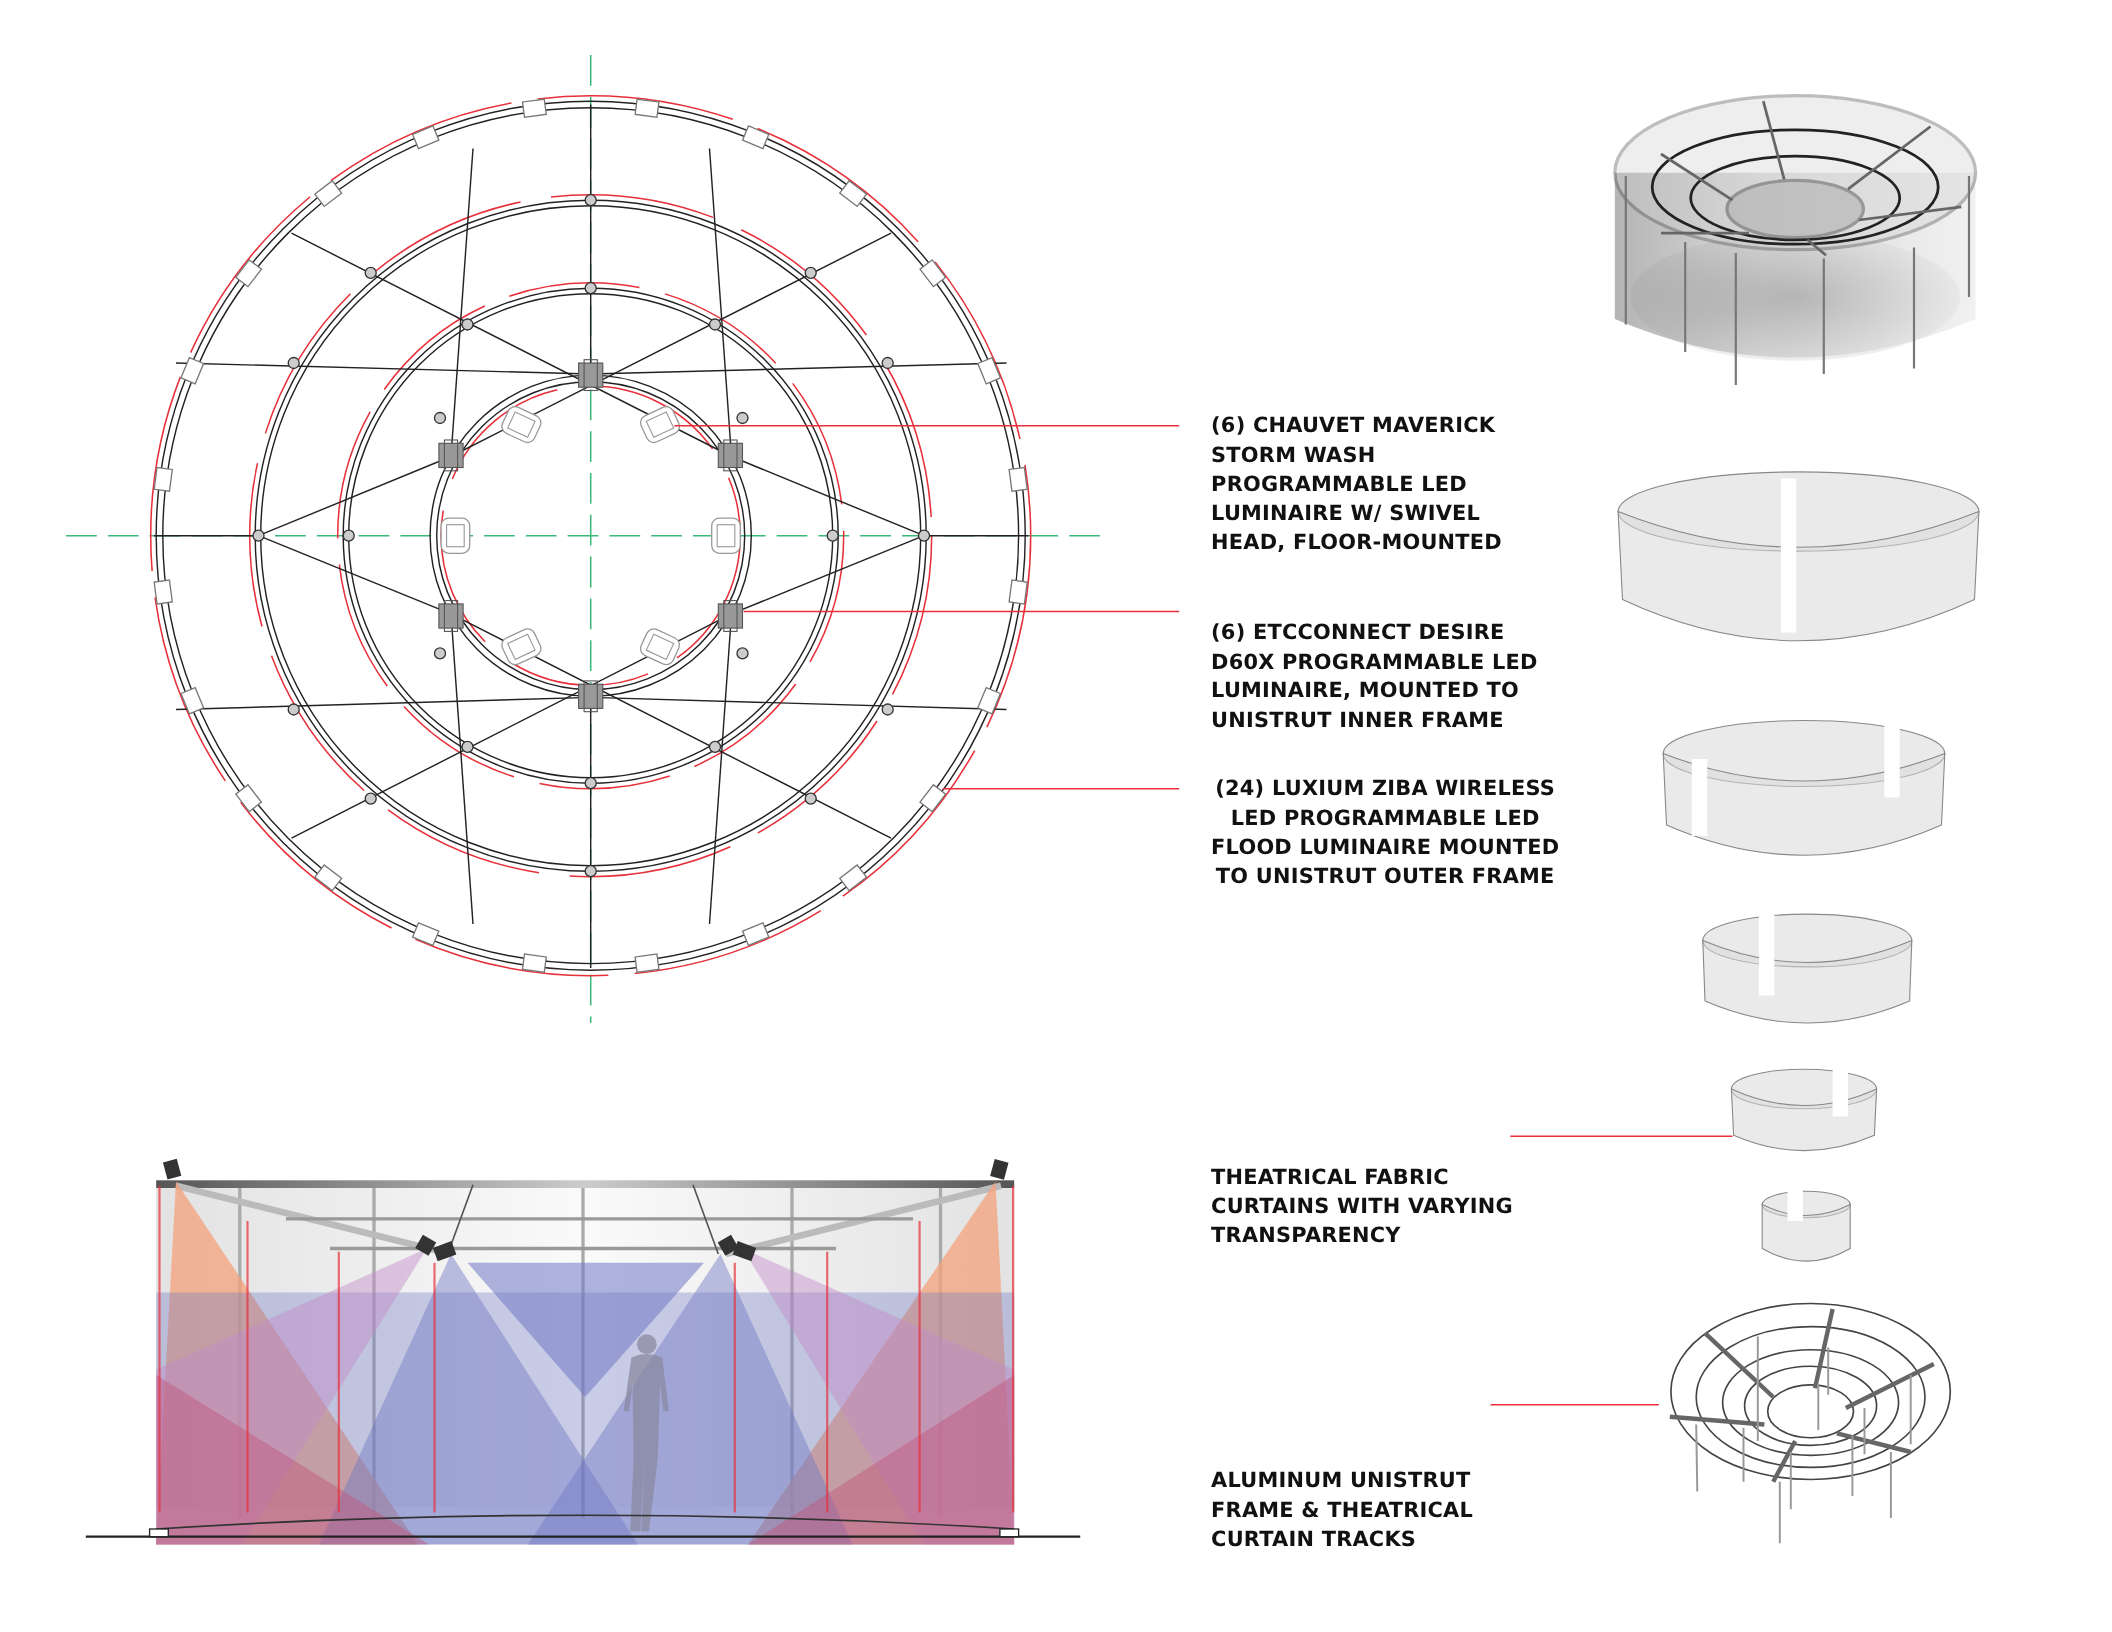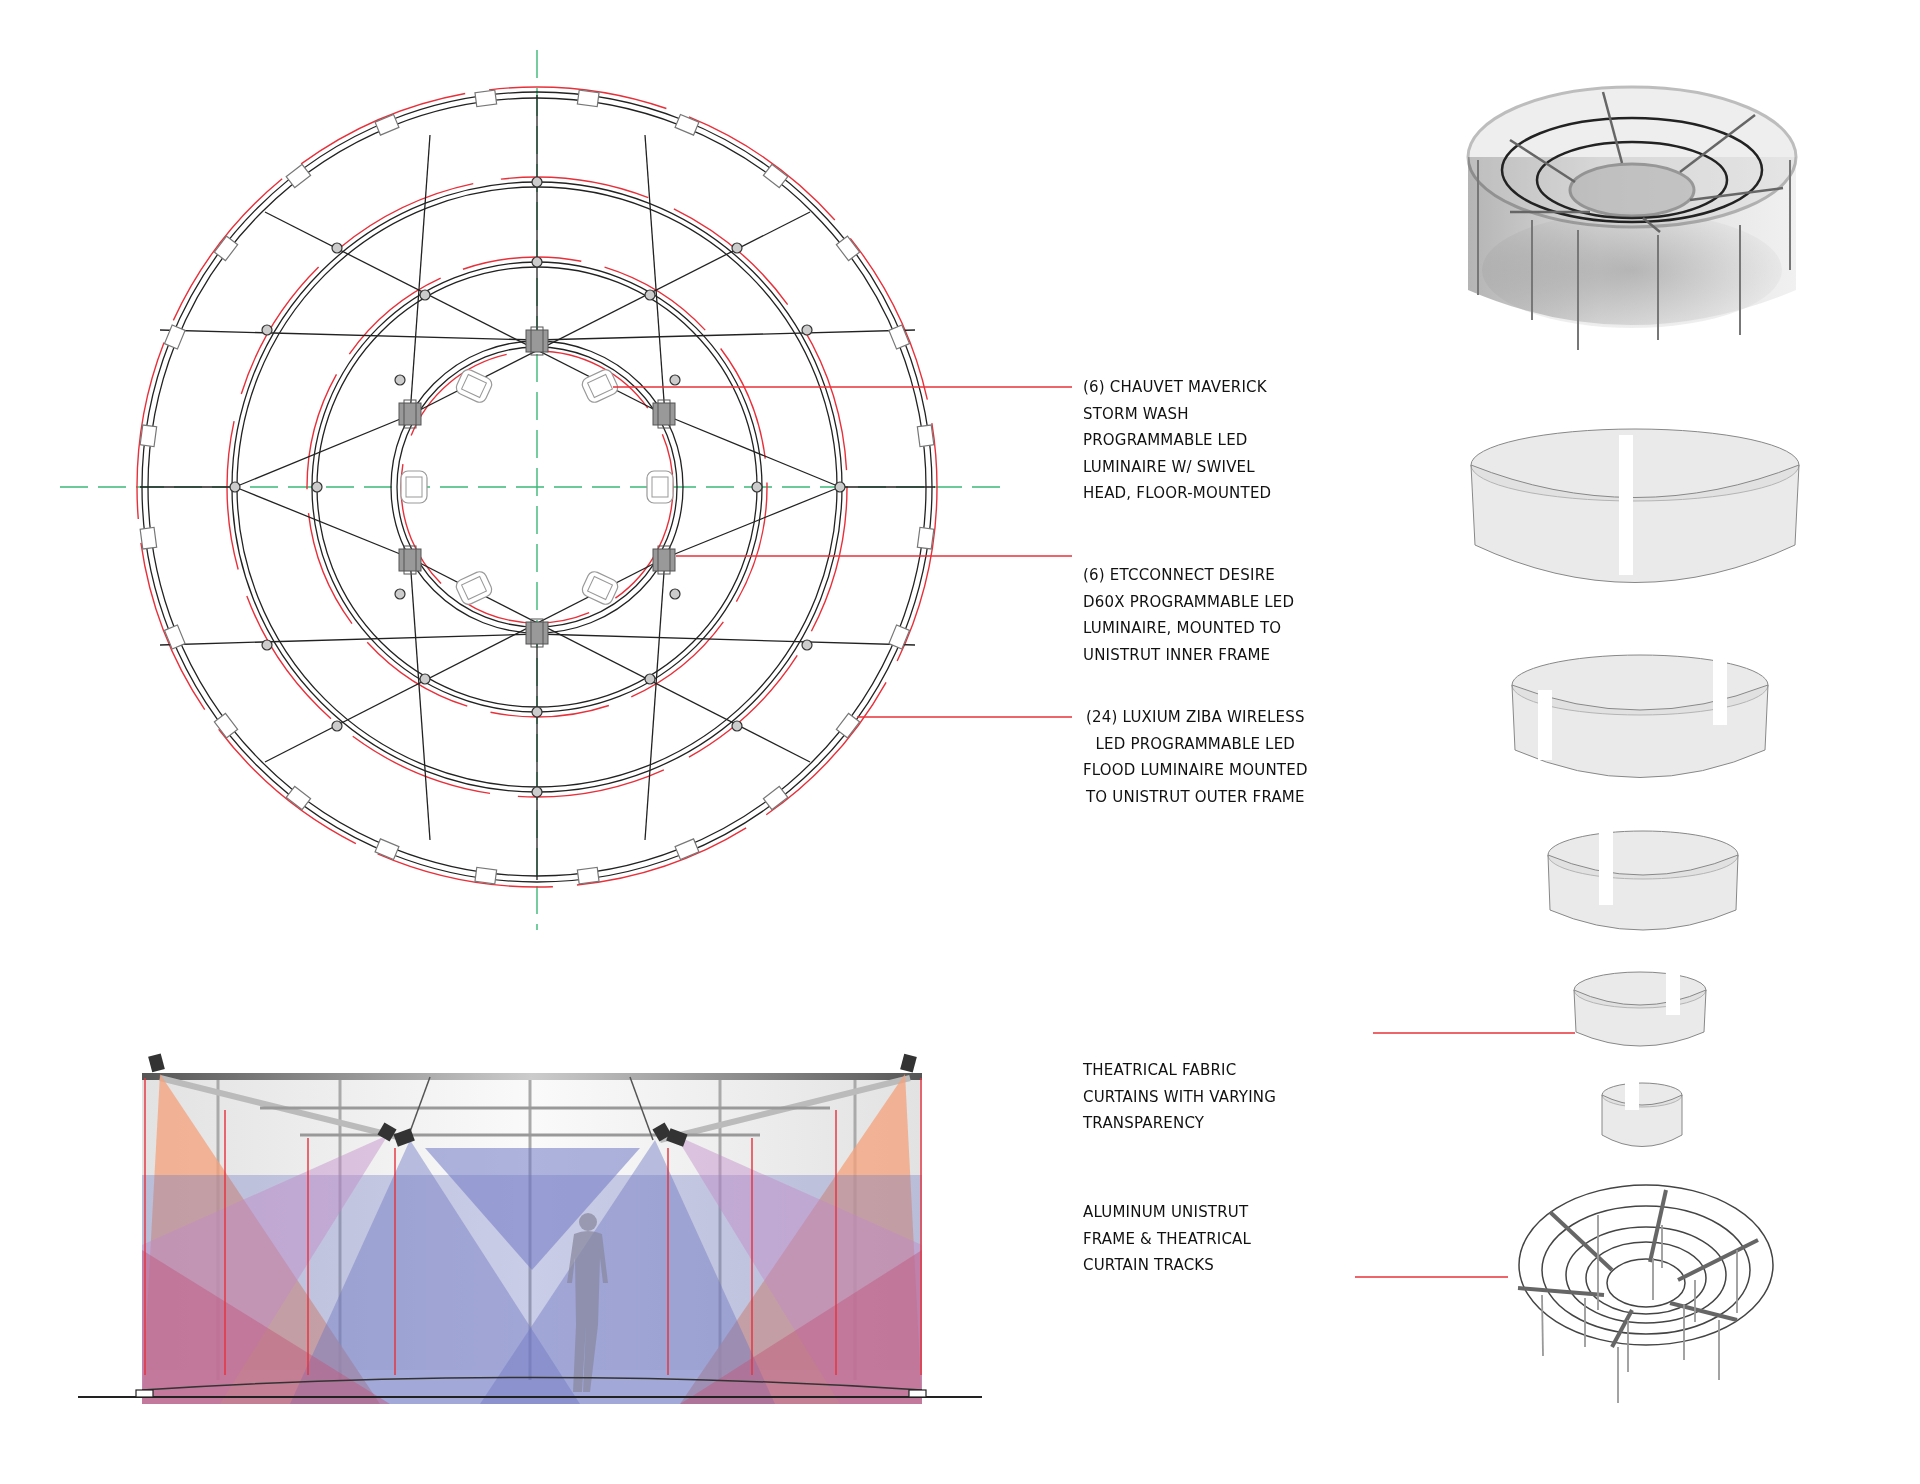--- a/index.html
+++ b/index.html
@@ -1,18 +1,18 @@
 <!DOCTYPE html>
 <html><head>
 <meta charset="utf-8">
 <style>
   html,body{margin:0;padding:0;background:#ffffff;}
   body{width:1920px;height:1484px;position:relative;overflow:hidden;font-family:"DejaVu Sans","Liberation Sans",sans-serif;}
   .layer{position:absolute;left:0;top:0;}
-  .label{position:absolute;font-family:"DejaVu Sans","Liberation Sans",sans-serif;font-weight:normal;font-size:15px;line-height:26.5px;color:#111111;letter-spacing:0.2px;white-space:pre-line;text-transform:uppercase;}
+  .label{position:absolute;font-family:"DejaVu Sans","Liberation Sans",sans-serif;font-weight:bold;font-size:19px;line-height:26.5px;color:#111111;letter-spacing:0.2px;white-space:pre-line;text-transform:uppercase;margin-left:18px;}
 </style>
 </head>
 <body>
 
 <svg class="layer" width="1920" height="1484" viewBox="0 0 1920 1484">
   <defs>
     <g id="lum-box">
         <rect x="-7" y="-10" width="14" height="20" fill="#fff" stroke="#777" stroke-width="1.2"></rect>
       </g>
     <g id="floor-lum">
@@ -346,15 +346,15 @@
 D60X PROGRAMMABLE LED
 LUMINAIRE, MOUNTED TO
 UNISTRUT INNER FRAME</div>
 <div class="label" style="left:1083px;top:704px;text-align:center;">(24) LUXIUM ZIBA WIRELESS
 LED PROGRAMMABLE LED
 FLOOD LUMINAIRE MOUNTED
 TO UNISTRUT OUTER FRAME</div>
 <div class="label" style="left:1083px;top:1057px;">THEATRICAL FABRIC
 CURTAINS WITH VARYING
 TRANSPARENCY</div>
-<div class="label" style="left:1083px;top:1199px;">ALUMINUM UNISTRUT
+<div class="label" style="left:1083px;top:1333px;">ALUMINUM UNISTRUT
 FRAME &amp; THEATRICAL
 CURTAIN TRACKS</div>
 
 </body></html>

